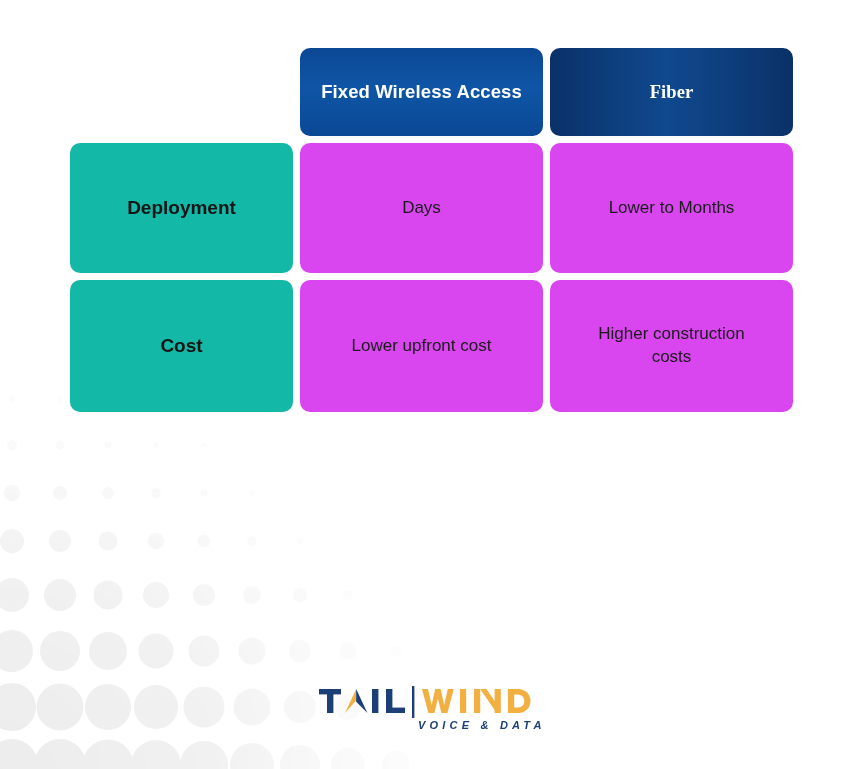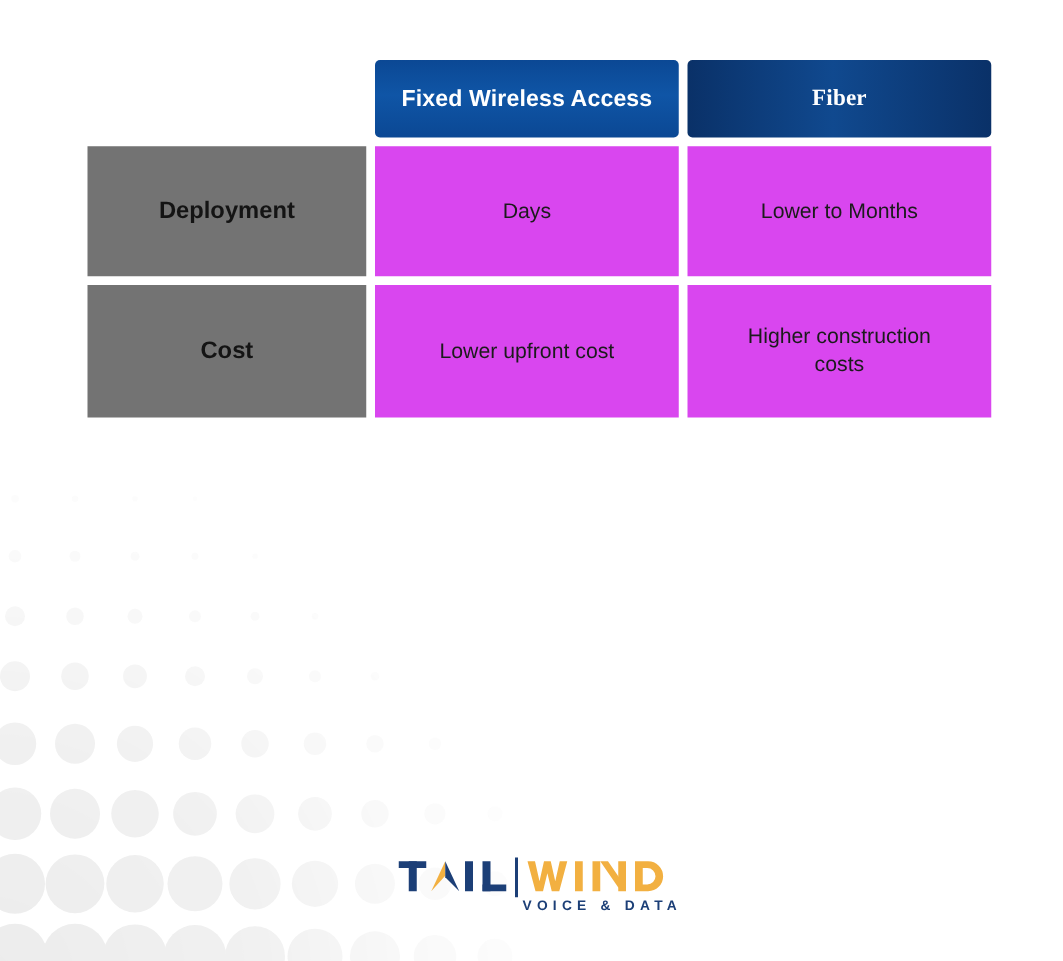--- a/index.html
+++ b/index.html
@@ -40,22 +40,23 @@
     position: absolute;
     left: 63px;
     top: 41px;
     width: 721px;
     z-index: 2;
     border-collapse: separate;
     border-spacing: 7px 7px;
     table-layout: fixed;
   }
   #comparison-table td {
-    padding: 3px;
+    padding: 16px;
     vertical-align: middle;
+    border-radius: 10px;
   }
 
   col.col-attr   { width: 223px; }
   col.col-fwa    { width: 243px; }
   col.col-fiber  { width: 243px; }
 
   
   .hdr-spacer {
     background: transparent;
     height: 56px;
@@ -75,21 +76,21 @@
     background: linear-gradient(180deg, #0b4894 0%, #0f55a6 45%, #0b4894 100%);
   }
   .hdr-fiber {
     background: #0d3d7d;
     background: linear-gradient(90deg, #0a3168 0%, #10498f 48%, #0a3168 100%);
     font-family: Liberation Serif, serif;
   }
 
   
   .attr-cell {
-    background: #737373;
+    background: #14b8a6;
     text-align: center;
     font-size: 19px;
     font-weight: bold;
     color: #141414;
     line-height: 1.25;
     margin-top: 18px;
   }
 
   
   .val-cell {
@@ -122,20 +123,21 @@
   }
   #logo-wordmark {
     display: block;
     height: 34px;
   }
   #logo-tagline-row {
     display: flex;
     align-items: flex-end;
     margin-top: 1px;
     padding-left: 100px;
+    font-style: italic;
   }
   #logo-tagline {
     font-size: 11px;
     font-weight: bold;
     color: #1c3f77;
     letter-spacing: 4.2px;
     white-space: nowrap;
   }
 </style>
 </head>

